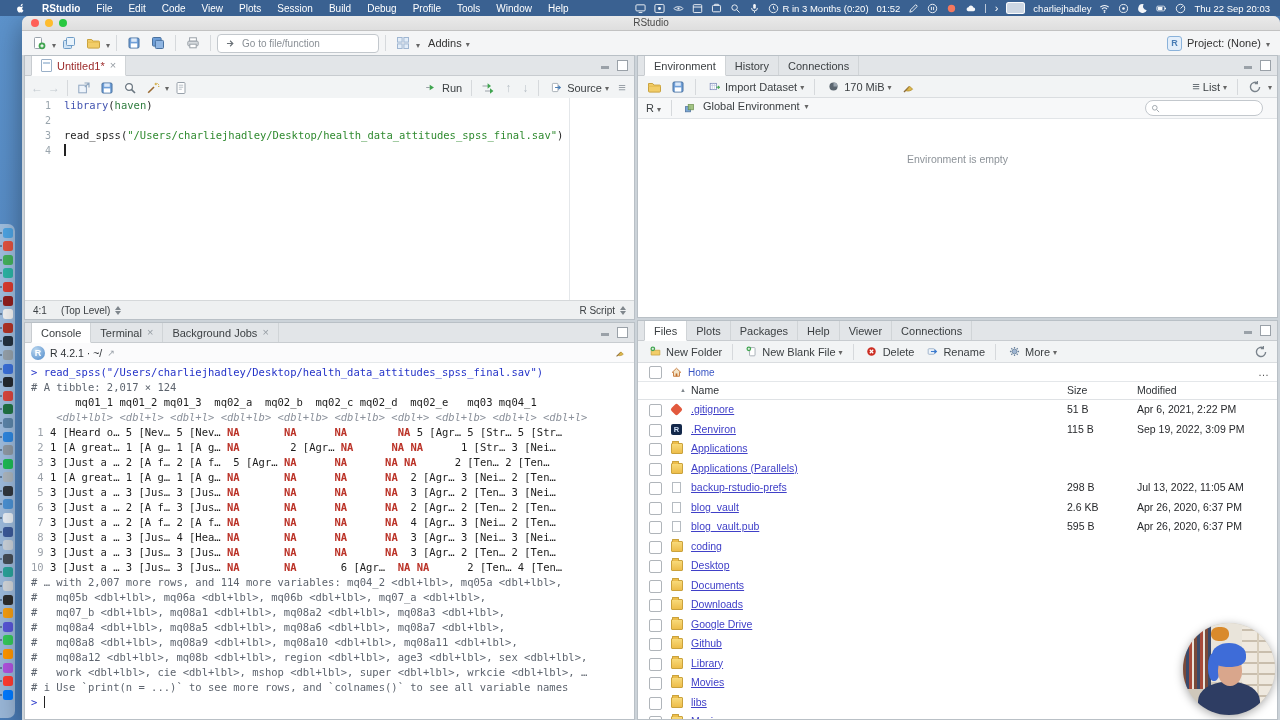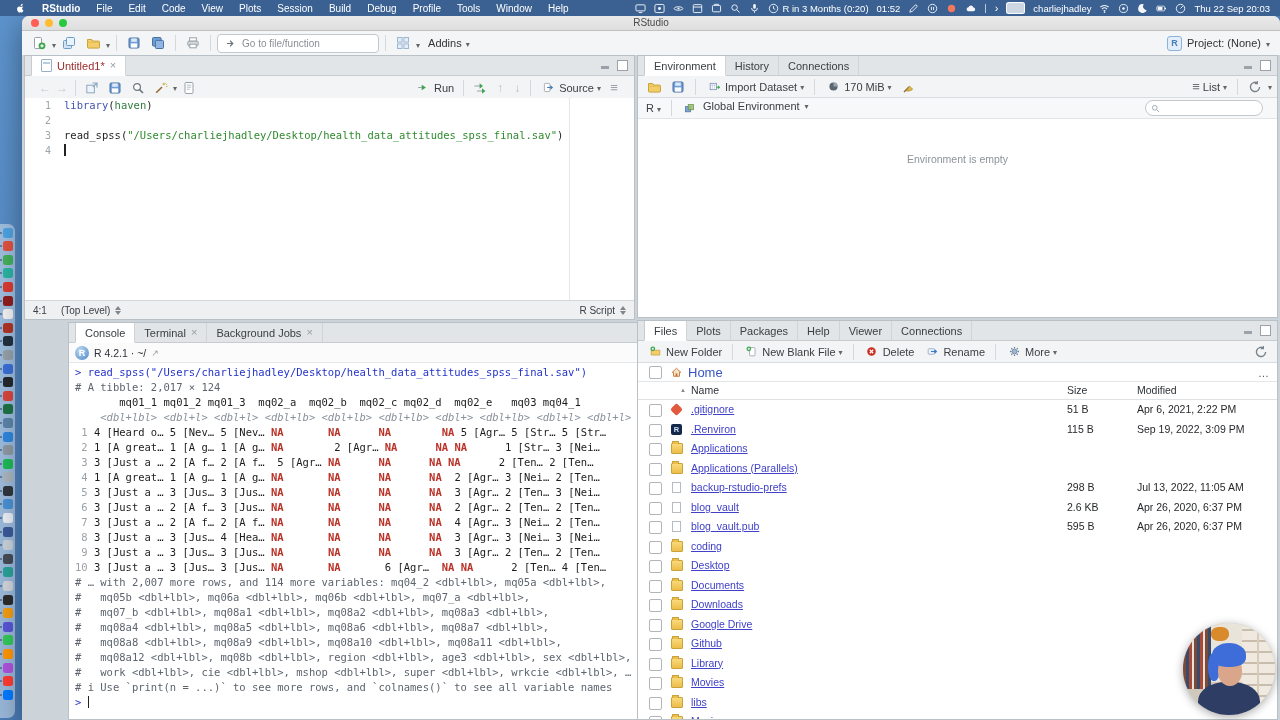--- a/index.html
+++ b/index.html
@@ -54,39 +54,39 @@
   .goto-input::placeholder{color:#8a9096;}
   .addins{display:flex;align-items:center;gap:4px;font-size:11px;color:#333;padding:0 6px;}
   .flex1{flex:1;}
   .project-chip{display:flex;align-items:center;gap:5px;font-size:11px;color:#333;padding-right:4px;}
   .rproj{width:13px;height:13px;border:1px solid #8ab2da;border-radius:3px;background:#e3eefa;
     display:flex;align-items:center;justify-content:center;}
   .rproj::before{content:"R";font-size:9px;font-weight:bold;color:#4a7db5;}
   
   .pane{position:absolute;background:#fff;border:1px solid #b9c0c6;box-sizing:border-box;overflow:hidden;}
   .pane-src{left:2px;top:39px;width:611px;height:265px;}
-  .pane-con{left:2px;top:306px;width:611px;height:398px;margin-left:44px;}
+  .pane-con{left:2px;top:306px;width:611px;height:398px;}
   .pane-env{left:615px;top:39px;width:641px;height:263px;}
   .pane-files{left:615px;top:304px;width:641px;height:400px;}
   .tabstrip{position:relative;height:19px;background:#e2e5e8;border-bottom:1px solid #c8ccd0;
     display:flex;align-items:stretch;padding-left:6px;}
   .tab{display:flex;align-items:center;gap:5px;padding:0 9px;font-size:11px;color:#3c4043;
     border-right:1px solid #d0d4d7;}
   .tab.active{background:#fff;margin-bottom:-1px;border-bottom:1px solid #fff;border-left:1px solid #c8ccd0;}
   .g-x::before{content:"×";font-size:11px;color:#969da4;}
   .tab-label-modified{color:#9c2b2b;}
   .doc-icon{width:9px;height:11px;background:#fff;border:1px solid #9ab0c8;border-radius:1px;position:relative;}
   .doc-icon::before{content:"";position:absolute;left:1px;right:1px;top:2px;height:1.5px;background:#b8cce0;}
   .pane-ctrls{position:absolute;right:6px;top:4px;display:flex;gap:7px;align-items:center;}
   .pc-min{width:10px;height:10px;position:relative;}
   .pc-min::after{content:"";position:absolute;left:1px;right:1px;bottom:2px;height:2.5px;background:#9aa1a8;}
   .pc-max{width:9px;height:9px;border:1px solid #9aa1a8;background:#fff;}
   
   .src-toolbar{display:flex;align-items:center;height:23px;background:#f2f4f5;
-    border-bottom:1px solid #dadde0;padding:0 12px;gap:1px;font-size:11px;color:#3c4043;}
+    border-bottom:1px solid #dadde0;padding:0 4px;gap:1px;font-size:11px;color:#3c4043;}
   .g-back::before{content:"←";color:#c3cad0;font-size:12px;}
   .g-fwd::before{content:"→";color:#c3cad0;font-size:12px;}
   .g-up::before{content:"↑";color:#b9c0c7;font-size:12px;}
   .g-down::before{content:"↓";color:#b9c0c7;font-size:12px;}
   .g-outline::before{content:"≡";color:#9aa1a8;font-size:13px;}
   .g-list::before{content:"≡";color:#6a7278;font-size:13px;}
   .g-dots::before{content:"…";color:#555;font-size:11px;}
   .g-ne::before{content:"↗";color:#9aa1a8;font-size:9px;}
   .g-sort::before{content:"▲";color:#7f868c;font-size:6px;vertical-align:2px;}
   .btn-label{display:flex;align-items:center;gap:3px;padding:0 4px;}
@@ -128,21 +128,21 @@
     border-bottom:1px solid #e2e5e8;padding:0 8px;gap:6px;font-size:11px;color:#3c4043;}
   .search-box{display:flex;align-items:center;gap:3px;width:106px;height:14px;background:#fff;
     border:1px solid #c3c8cd;border-radius:8px;padding:0 5px;margin-left:auto;margin-right:6px;}
   .search-box svg{width:9px;height:9px;}
   .search-input{border:none;outline:none;flex:1;font-size:9.5px;background:transparent;min-width:0;}
   .env-empty{position:absolute;left:0;right:0;top:97px;text-align:center;color:#8d9399;font-size:10.5px;}
   
   .files-toolbar{display:flex;align-items:center;height:21px;background:#f2f4f5;
     border-bottom:1px solid #dadde0;padding:0 5px;gap:2px;font-size:11px;color:#3c4043;}
   .breadcrumb{position:relative;display:flex;align-items:center;height:18px;border-bottom:1px solid #e4e7ea;
-    font-size:13px;}
+    font-size:10px;}
   .cb{display:inline-block;width:11px;height:11px;border:1px solid #b0b5ba;border-radius:2px;background:#fff;flex:none;}
   .bc-home{color:#3a56c4;}
   .fhead{position:relative;height:17px;border-bottom:1px solid #dfe2e5;font-size:10.5px;color:#2e3236;}
   .fh-name{position:absolute;left:53px;top:2px;}
   .fh-sort{position:absolute;left:42px;top:2px;}
   .fh-size{position:absolute;left:429px;top:2px;}
   .fh-mod{position:absolute;left:499px;top:2px;}
   .frow{position:relative;height:19.5px;font-size:10.5px;}
   .frow .cb{position:absolute;left:11px;top:4px;}
   .fi{position:absolute;left:33px;top:4px;width:12px;height:11px;}

